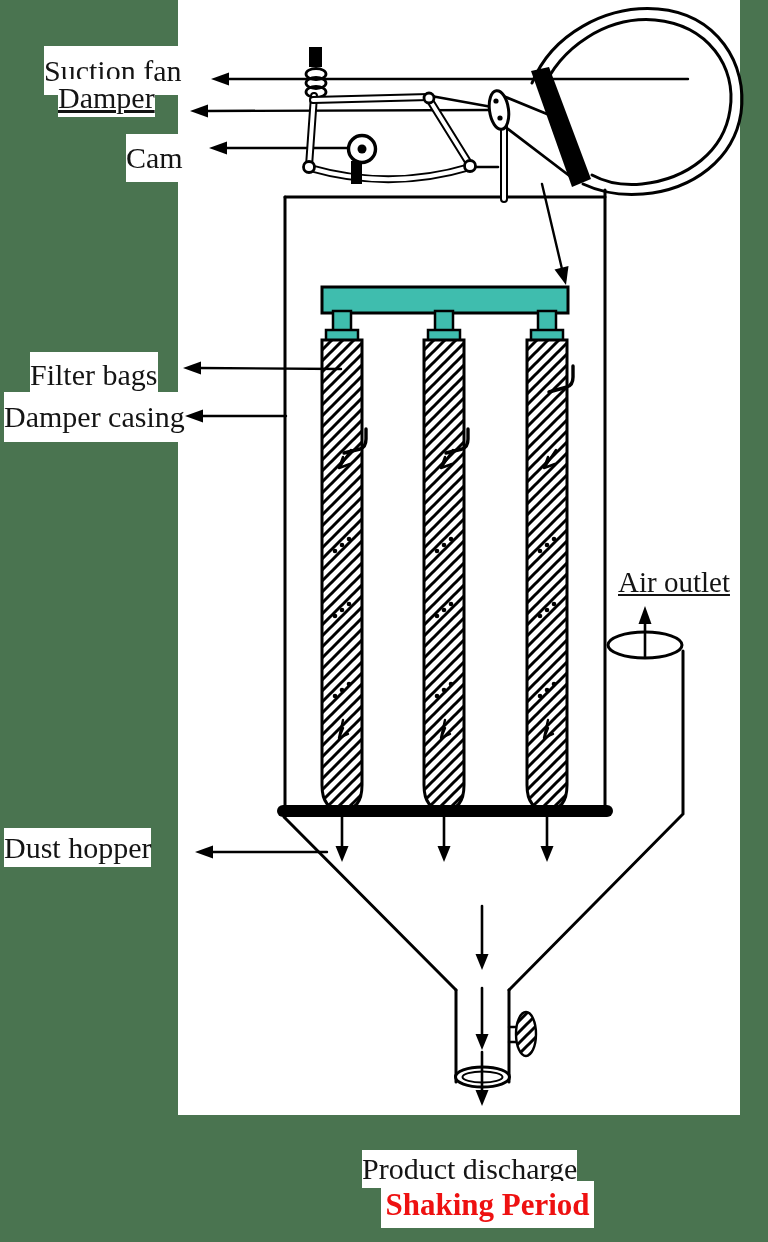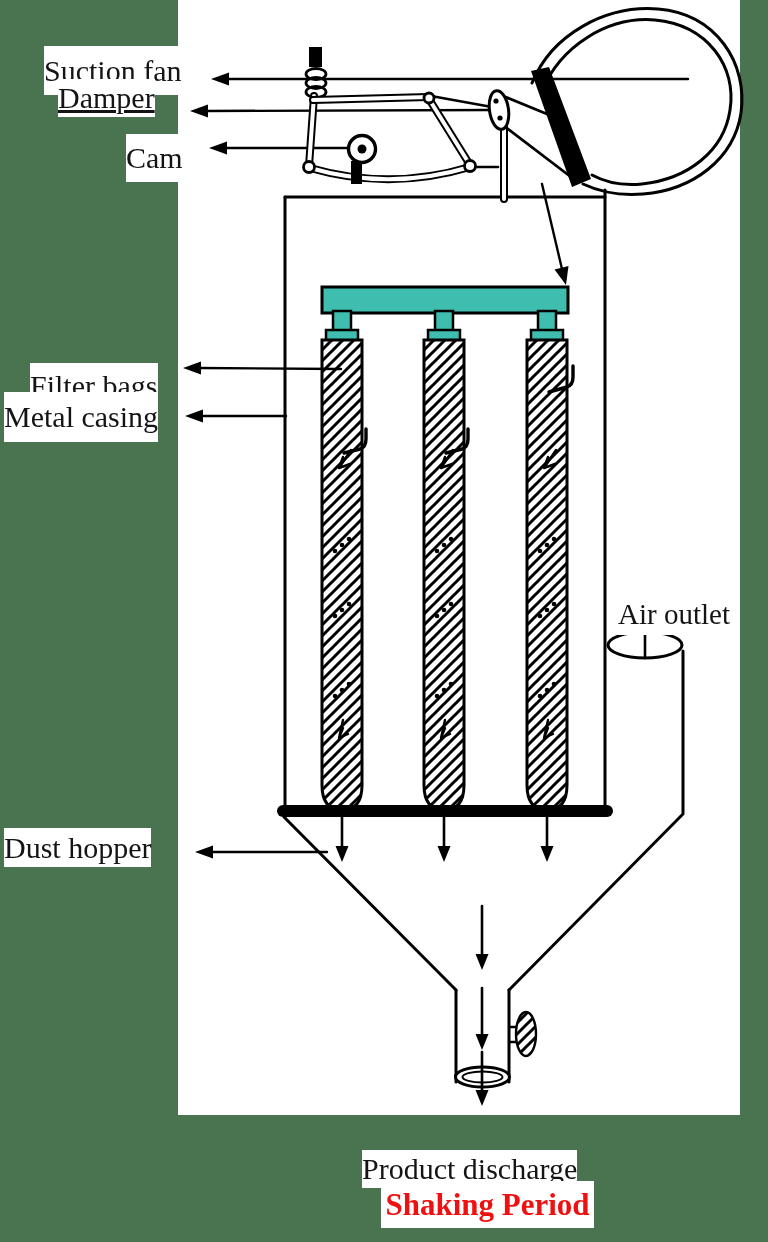--- a/index.html
+++ b/index.html
@@ -14,24 +14,24 @@
   }
   svg.diagram{position:absolute;left:0;top:0;}
   .lbl{
     position:absolute;background:#ffffff;color:#141414;
     display:flex;align-items:center;white-space:nowrap;
     font-size:30px;line-height:1;padding:0 0;
   }
   .lbl-suction{left:44px;top:46px;height:49px;}
   .lbl-damper{left:58px;top:79px;height:38px;text-decoration:underline;}
   .lbl-cam{left:126px;top:134px;height:48px;justify-content:flex-end;}
-  .lbl-filterbags{left:30px;top:363px;height:46px;}
+  .lbl-filterbags{left:30px;top:352px;height:46px;}
   .lbl-metalcasing{left:4px;top:392px;height:50px;}
   .lbl-dusthopper{left:4px;top:828px;height:39px;}
-  .lbl-airoutlet{left:618px;top:593px;height:42px;font-size:29px;}
+  .lbl-airoutlet{left:618px;top:561px;height:42px;font-size:29px;text-decoration:underline;}
   .lbl-productdischarge{left:362px;top:1112px;height:38px;margin-top:38px;}
   .lbl-title{
     left:381px;top:1181px;width:213px;height:47px;
     justify-content:center;font-weight:bold;font-size:31px;color:#ee1111;
     padding:0;
   }
 </style>
 </head>
 <body>
 
@@ -195,21 +195,21 @@
 <div class="lbl lbl-damper">
     <span>Damper</span>
   </div>
 <div class="lbl lbl-cam">
     <span>Cam</span>
   </div>
 <div class="lbl lbl-filterbags">
     <span>Filter bags</span>
   </div>
 <div class="lbl lbl-metalcasing">
-    <span>Metal casing</span>
+    <span>Damper casing</span>
   </div>
 <div class="lbl lbl-airoutlet">
     <span>Air outlet</span>
   </div>
 <div class="lbl lbl-dusthopper">
     <span>Dust hopper</span>
   </div>
 <div class="lbl lbl-productdischarge">
     <span>Product discharge</span>
   </div>

